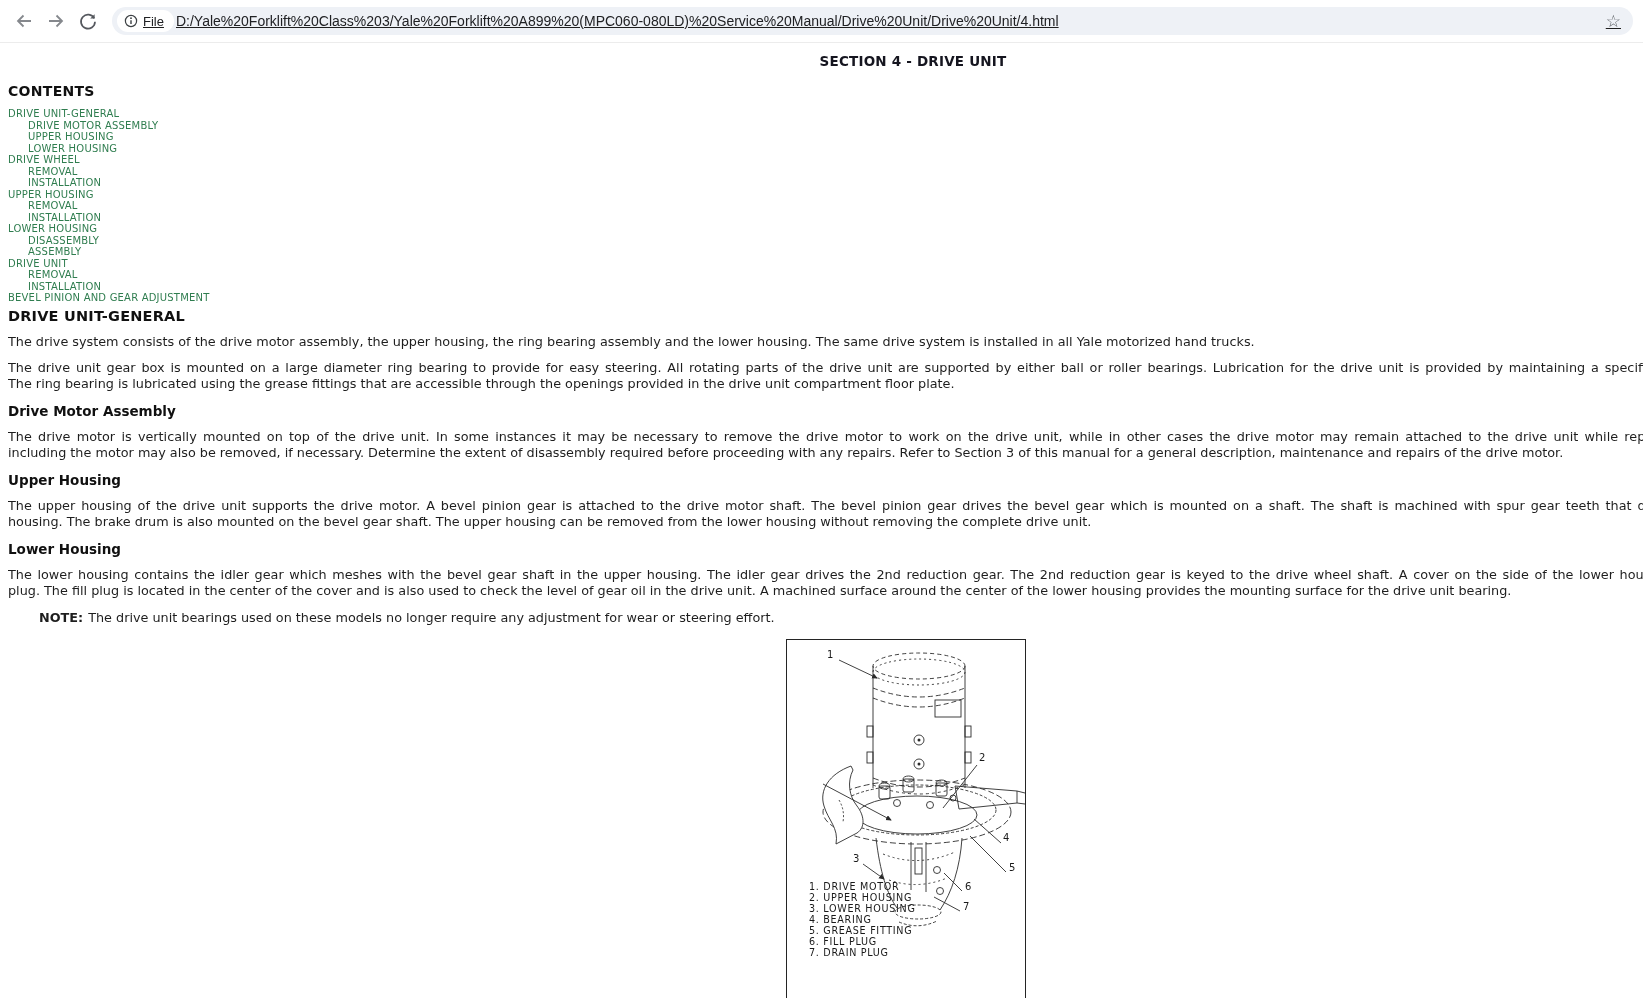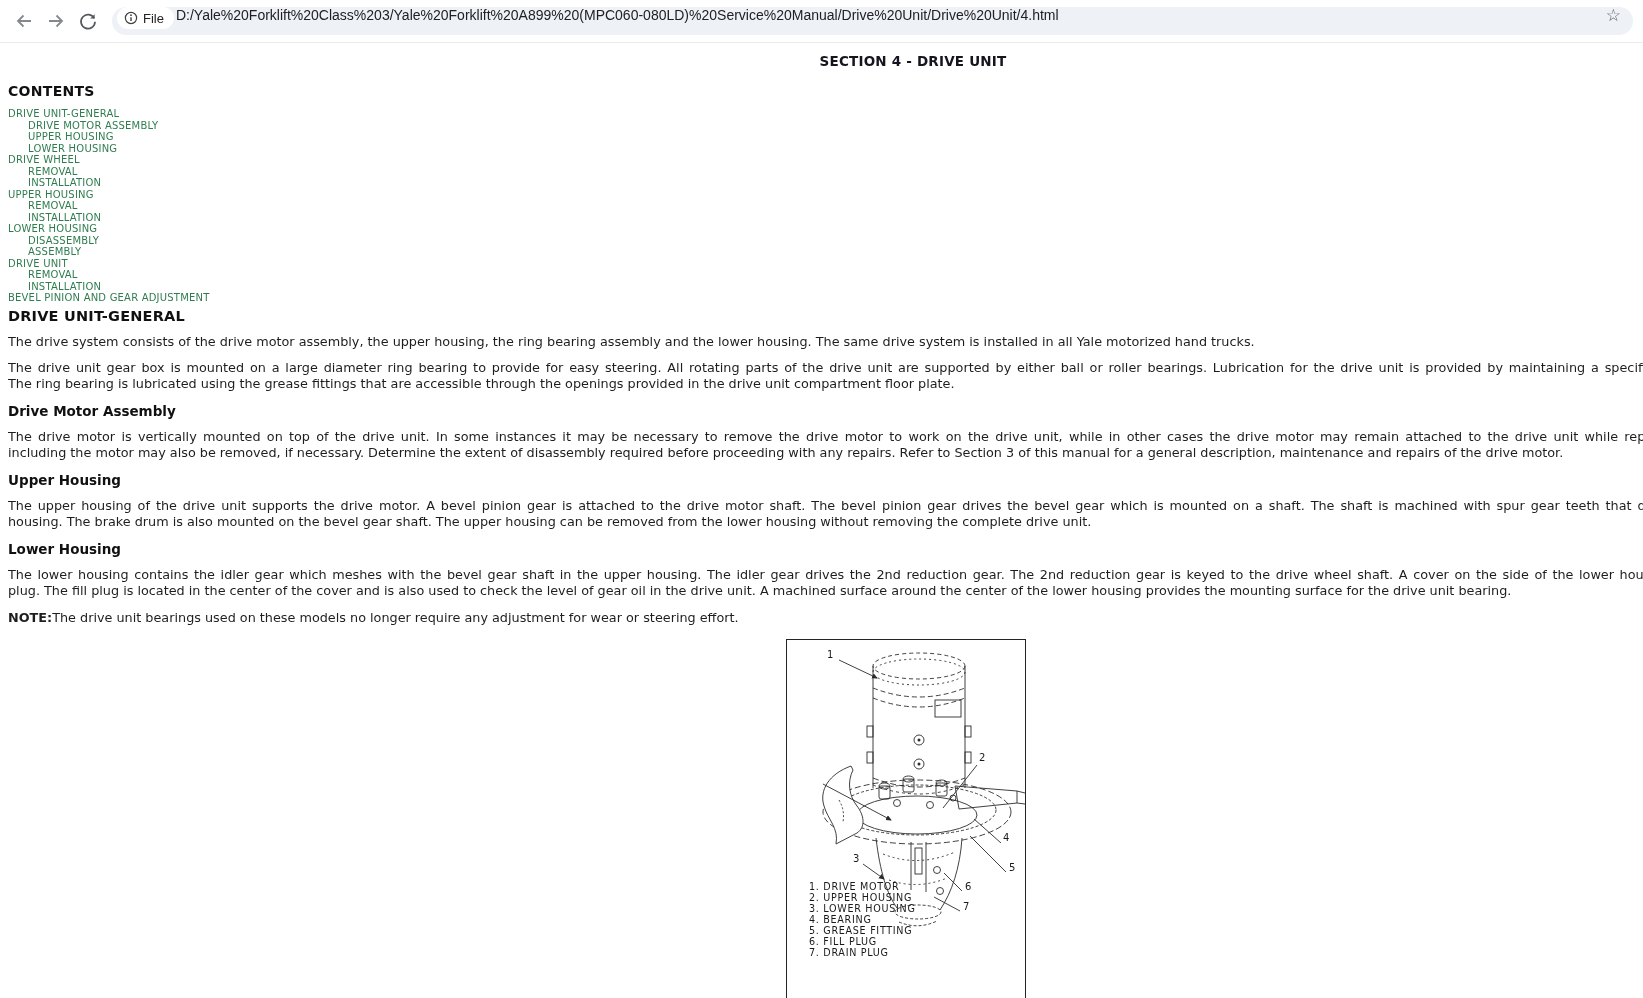--- a/index.html
+++ b/index.html
@@ -18,21 +18,21 @@
   }
   .nav-btn {
     width: 32px; height: 32px; border-radius: 16px;
     display: flex; align-items: center; justify-content: center;
     flex: 0 0 auto; cursor: pointer;
   }
   .nav-btn svg { display: block; }
   .addr-bar {
     flex: 1 1 auto; height: 28px; margin-left: 8px;
     background: #eef1f6; border-radius: 14px;
-    display: flex; align-items: flex-start; padding: 0 10px 0 5px;
+    display: flex; align-items: center; padding: 0 10px 0 5px; text-decoration: underline;
   }
   .file-chip {
     background: #fff; border-radius: 11px; height: 22px;
     display: flex; align-items: center; gap: 5px; padding: 0 10px 0 7px;
     color: #202124; font-size: 13px; flex: 0 0 auto;
   }
   .url-text {
     margin-left: 2px; font-size: 14px; color: #202124;
     white-space: nowrap; overflow: hidden; flex: 1 1 auto;
   }
@@ -64,22 +64,22 @@
   .para { margin-top: 10px; }
   .line {
     font-size: 12.8px; line-height: 16px; height: 16px; overflow: hidden;
     white-space: pre; color: #1e1e1e;
   }
   .line.fill {
     width: 1654px; white-space: normal;
     text-align: justify; text-align-last: justify; text-justify: inter-word;
   }
   .note-line { margin-top: 11px; font-size: 12.8px; line-height: 16px; white-space: pre; }
-  .note-line .b { font-weight: bold; }
-  .note-line .note-text { }
+  .note-line .b { font-weight: bold; margin-left: 31px; }
+  .note-line .note-text { margin-left: 5px; }
 
   
   .figure-box {
     width: 240px; height: 392px; margin: 13px 0 0 778px;
     border: 1px solid #242424; background: #fff;
   }
   .figure-box svg { display: block; }
   .fig-stroke { stroke: #2b2b2b; fill: none; stroke-width: .9; }
   .fig-fillw  { stroke: #2b2b2b; fill: #fff; stroke-width: .9; }
   .fig-dot    { fill: #2b2b2b; stroke: none; }

